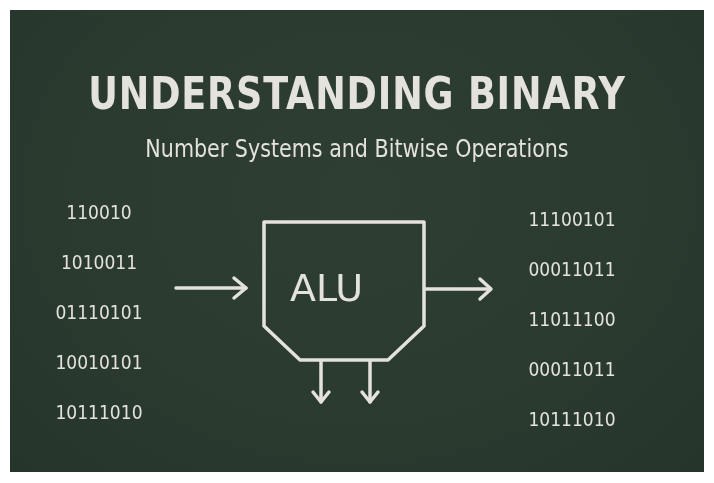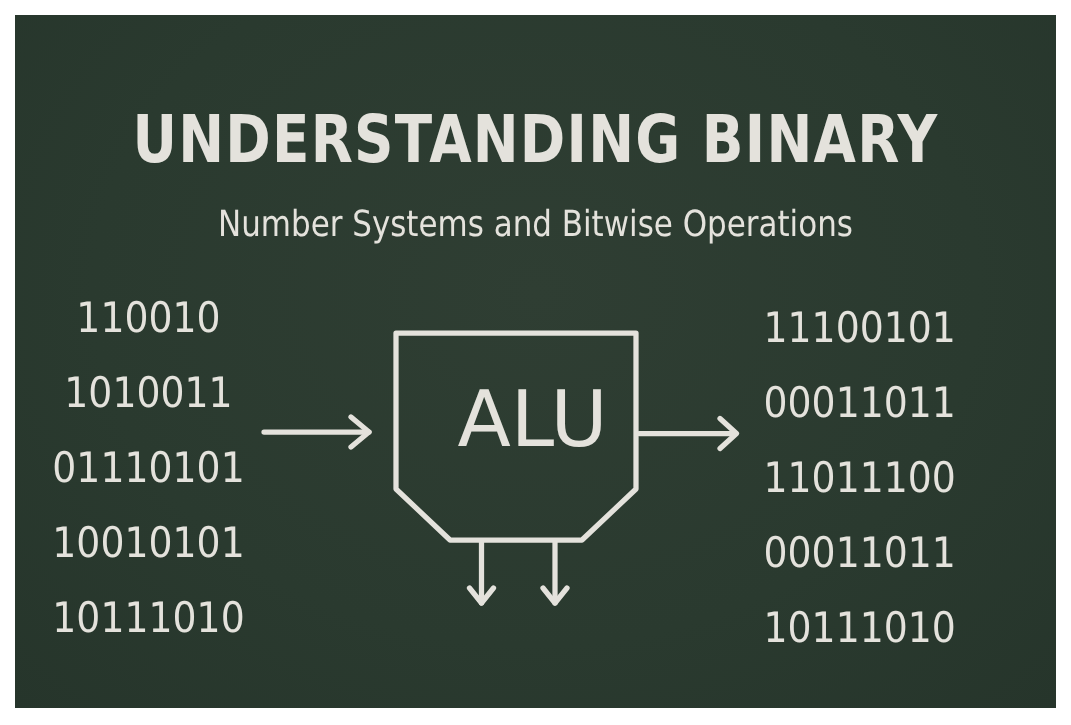--- a/index.html
+++ b/index.html
@@ -6,27 +6,27 @@
   body{width:714px;height:483px;position:relative;overflow:hidden;}
   .board{position:absolute;left:10px;top:10px;width:694px;height:462px;
     background:radial-gradient(ellipse at 50% 40%, #2f3e33 0%, #2a3a2f 60%, #26352b 100%);}
   .chalk{color:#e4e2dc;}
   .title{position:absolute;left:0;top:58px;width:694px;text-align:center;
     font-family:"DejaVu Sans",sans-serif;font-weight:bold;font-size:44px;letter-spacing:1px;
     transform:scaleX(0.83);transform-origin:center;}
   .subtitle{position:absolute;left:0;top:125px;width:694px;text-align:center;
     font-family:"DejaVu Sans",sans-serif;font-size:24px;
     transform:scaleX(0.86);transform-origin:center;}
-  .col{position:absolute;font-family:"DejaVu Sans",sans-serif;font-size:28px;line-height:50px;text-align:center;}
+  .col{position:absolute;font-family:"DejaVu Sans",sans-serif;font-size:19px;line-height:50px;text-align:center;}
   .col div{transform:scaleX(0.9);}
   .left{left:14px;top:177px;width:150px;}
   .right{left:492px;top:184px;width:140px;}
   svg.diag{position:absolute;left:0;top:0;}
-  .alu-label{position:absolute;left:280px;top:240px;width:130px;text-align:center;
-    font-family:"DejaVu Sans",sans-serif;font-size:52px;}
+  .alu-label{position:absolute;left:280px;top:256px;width:130px;text-align:left;
+    font-family:"DejaVu Sans",sans-serif;font-size:38px;}
 </style>
 </head>
 <body>
 
 <div class="board">
   <div class="title chalk">UNDERSTANDING BINARY</div>
   <div class="subtitle chalk">Number Systems and Bitwise Operations</div>
 
   <div class="col left chalk">
     <div>110010</div>

